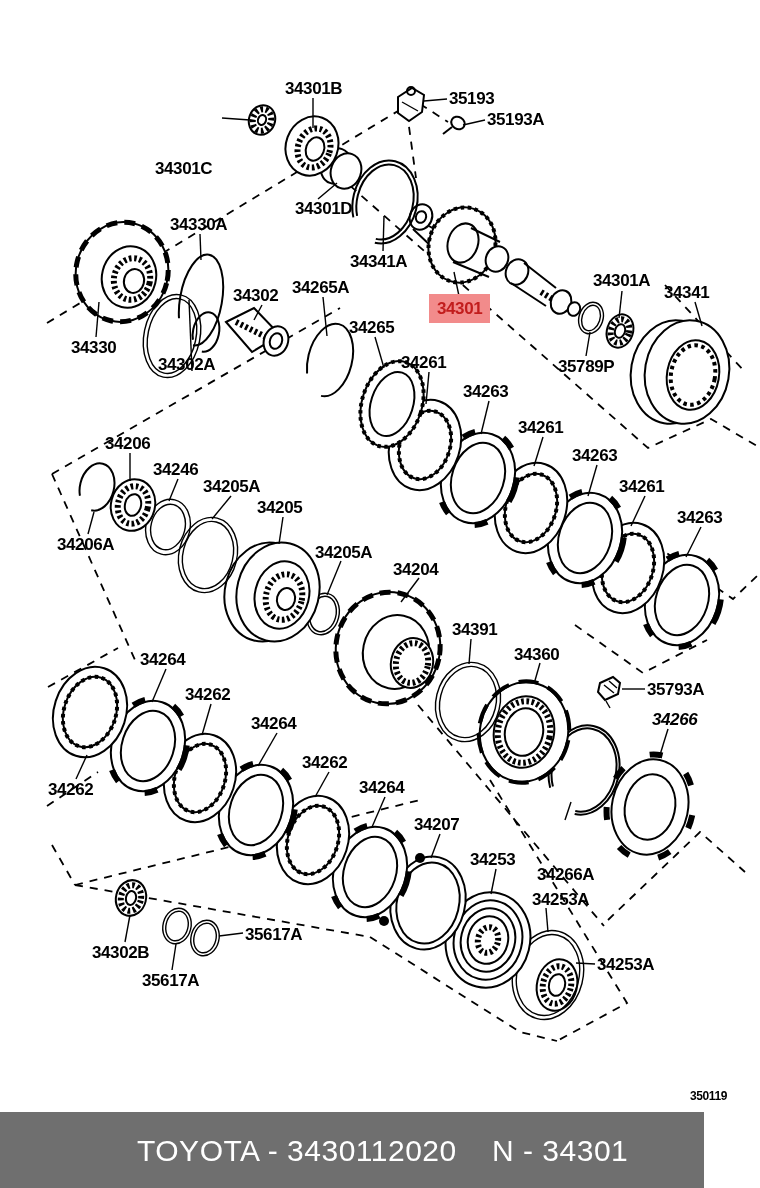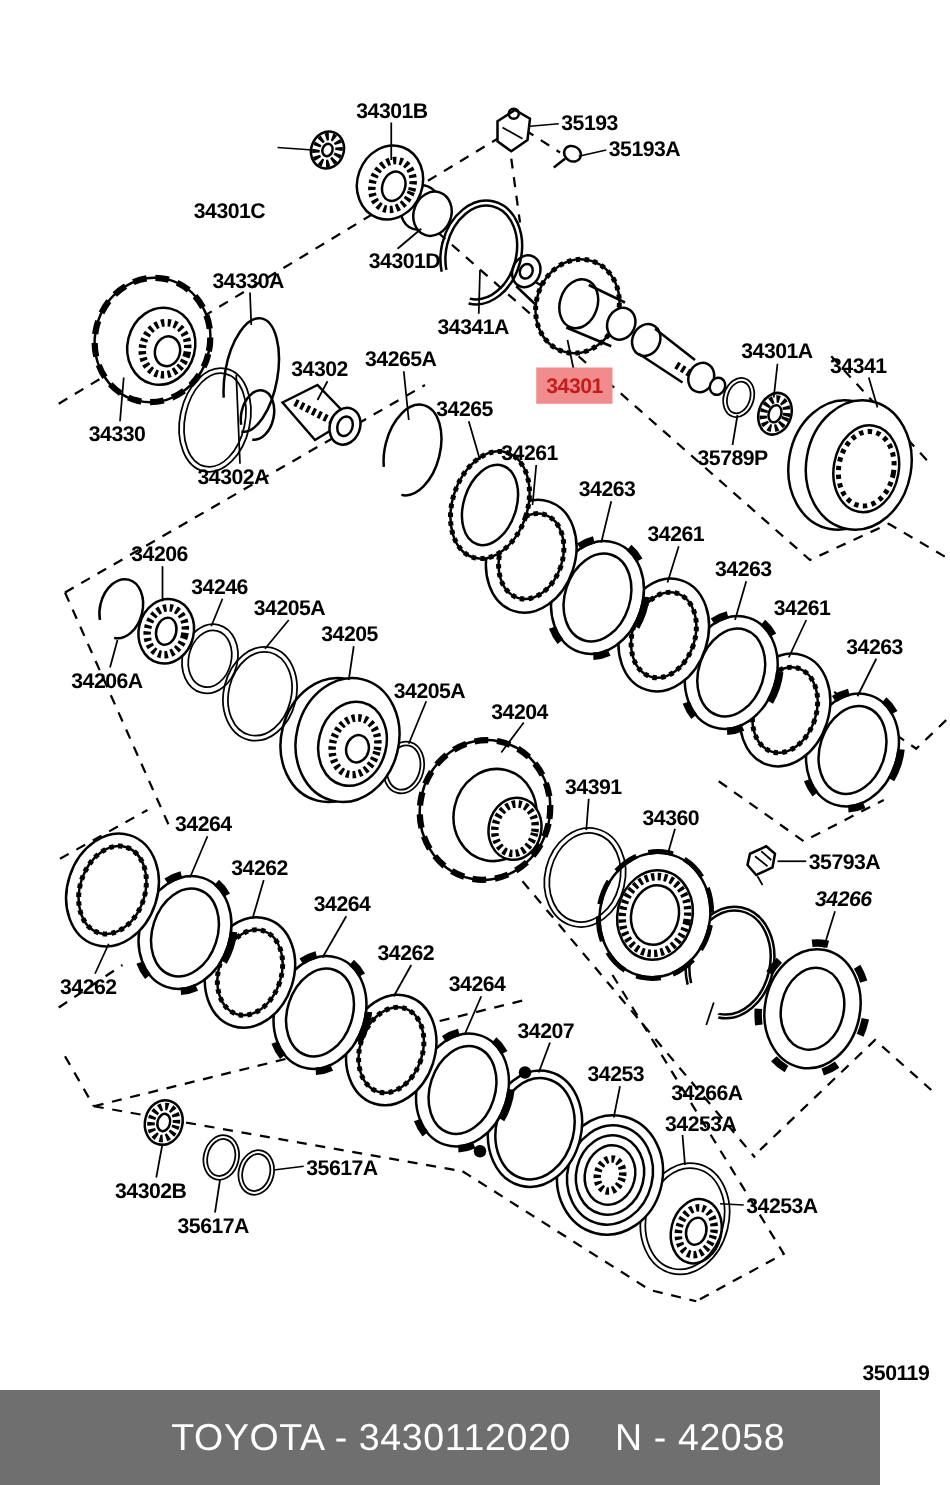--- a/index.html
+++ b/index.html
@@ -16,21 +16,21 @@
   .ldr{stroke:var(--line);stroke-width:1.4;}
   .teeth{stroke:var(--line);fill:none;stroke-width:4;stroke-dasharray:3.5 3.5;}
   .tabs{stroke:var(--line);fill:none;stroke-width:6;stroke-dasharray:13 30;}
   .hat{stroke:var(--line);fill:none;stroke-width:6;stroke-dasharray:2.6 2.6;}
   .cast{stroke:var(--line);fill:none;stroke-width:5;stroke-dasharray:11 7;}
   .scal{stroke:var(--line);fill:none;stroke-width:4;stroke-dasharray:20 10;}
   .opn{stroke:var(--line);fill:none;stroke-width:2;stroke-dasharray:85 15;stroke-dashoffset:60;}
   #labels .lbl{position:absolute;font-weight:bold;font-size:17px;line-height:1;
     letter-spacing:-0.4px;color:#000;white-space:nowrap;}
   #labels .lbl.hl{background:var(--hl-bg);color:var(--hl-tx);padding:6px 8px;margin:-6px -8px;}
-  #page-code{position:absolute;left:690px;top:1089px;font-weight:bold;font-size:17px;
+  #page-code{position:absolute;left:690px;top:1089px;font-weight:bold;font-size:12px;
     letter-spacing:-0.4px;color:#000;}
   #footer{position:absolute;left:0;top:1112px;width:704px;height:76px;background:var(--footer-bg);}
   #footer span{position:absolute;top:22px;font-size:30px;color:var(--footer-tx);letter-spacing:0.5px;}
   #footer .f-left{left:137px;}
   #footer .f-right{left:492px;}
 </style>
 </head>
 <body>
 
 <div id="page">
@@ -364,21 +364,21 @@
       <span class="lbl" style="left: 350px; top: 253px;">34341A</span>
       <span class="lbl" style="left: 593px; top: 272px;">34301A</span>
       <span class="lbl" style="left: 664px; top: 284px;">34341</span>
       <span class="lbl" style="left: 233px; top: 287px;">34302</span>
       <span class="lbl" style="left: 292px; top: 279px;">34265A</span>
       <span class="lbl hl" style="left: 437px; top: 300px;">34301</span>
       <span class="lbl" style="left: 71px; top: 339px;">34330</span>
       <span class="lbl" style="left: 349px; top: 319px;">34265</span>
       <span class="lbl" style="left: 558px; top: 358px;">35789P</span>
       <span class="lbl" style="left: 401px; top: 354px;">34261</span>
-      <span class="lbl" style="left: 158px; top: 373px;">34302A</span>
+      <span class="lbl" style="left: 158px; top: 356px;">34302A</span>
       <span class="lbl" style="left: 463px; top: 383px;">34263</span>
       <span class="lbl" style="left: 518px; top: 419px;">34261</span>
       <span class="lbl" style="left: 105px; top: 435px;">34206</span>
       <span class="lbl" style="left: 572px; top: 447px;">34263</span>
       <span class="lbl" style="left: 153px; top: 461px;">34246</span>
       <span class="lbl" style="left: 619px; top: 478px;">34261</span>
       <span class="lbl" style="left: 203px; top: 478px;">34205A</span>
       <span class="lbl" style="left: 257px; top: 499px;">34205</span>
       <span class="lbl" style="left: 677px; top: 509px;">34263</span>
       <span class="lbl" style="left: 57px; top: 536px;">34206A</span>
@@ -401,16 +401,16 @@
       <span class="lbl" style="left: 92px; top: 944px;">34302B</span>
       <span class="lbl" style="left: 597px; top: 956px;">34253A</span>
       <span class="lbl" style="left: 245px; top: 926px;">35617A</span>
       <span class="lbl" style="left: 142px; top: 972px;">35617A</span>
     </div>
 
   <span id="page-code">350119</span>
 
   <div id="footer">
     <span class="f-left">TOYOTA - 3430112020</span>
-    <span class="f-right">N - 42058</span>
+    <span class="f-right">N - 34301</span>
   </div>
 
 </div>
 
 </body></html>

